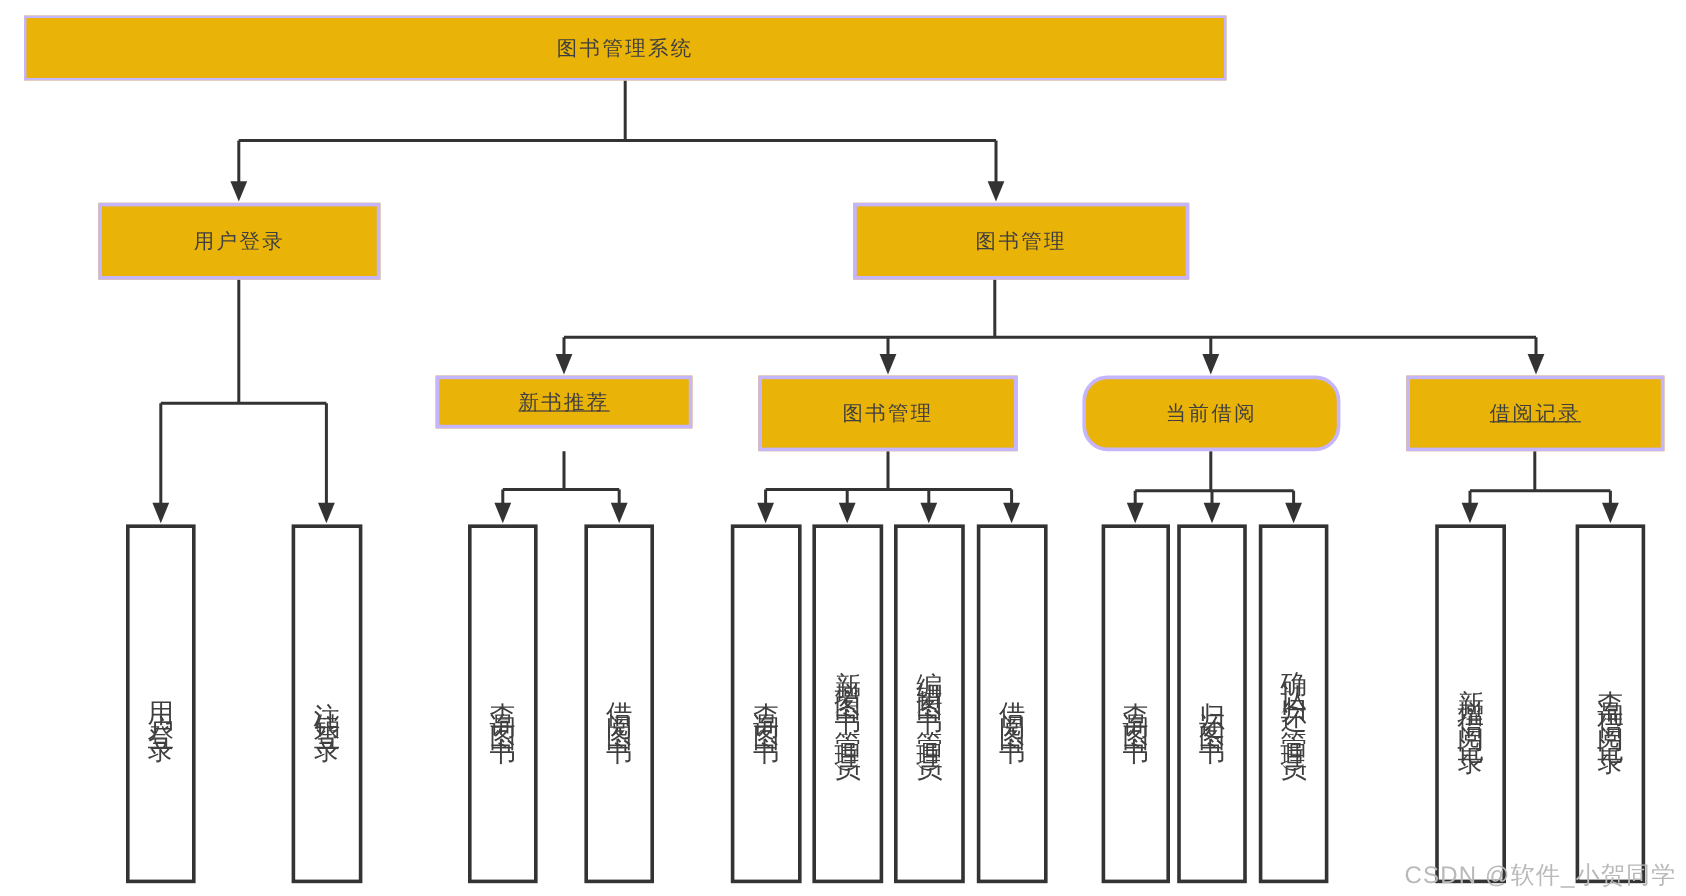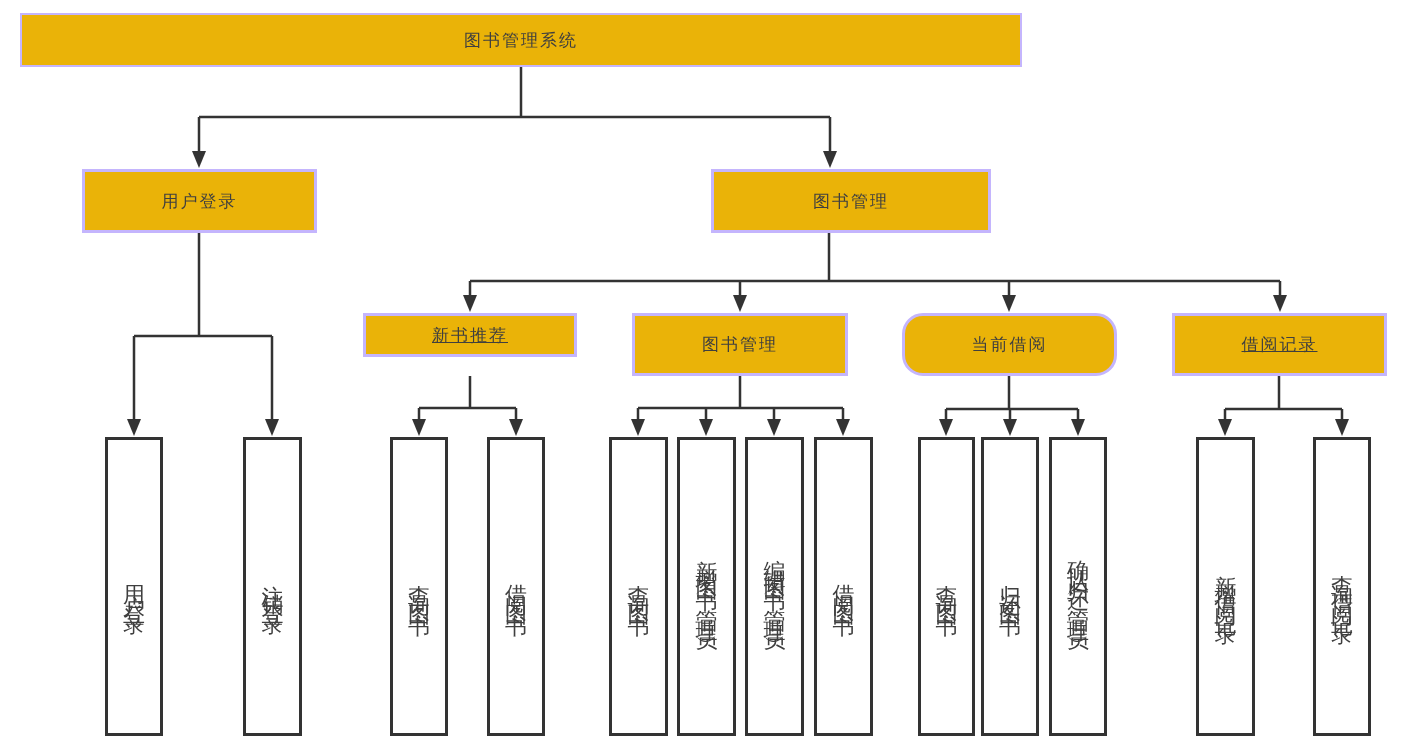--- a/index.html
+++ b/index.html
@@ -140,13 +140,14 @@
     <span>确认归还（管理员）</span>
   </div>
 
   <div class="vbox" style="left:1196px;top:437px;width:59px;height:299px;">
     <span>新增借阅记录</span>
   </div>
   <div class="vbox" style="left:1313px;top:437px;width:58px;height:299px;">
     <span>查询借阅记录</span>
   </div>
 
+  <div id="watermark">CSDN @软件_小贺同学</div>
 </div>
 
 </body></html>

